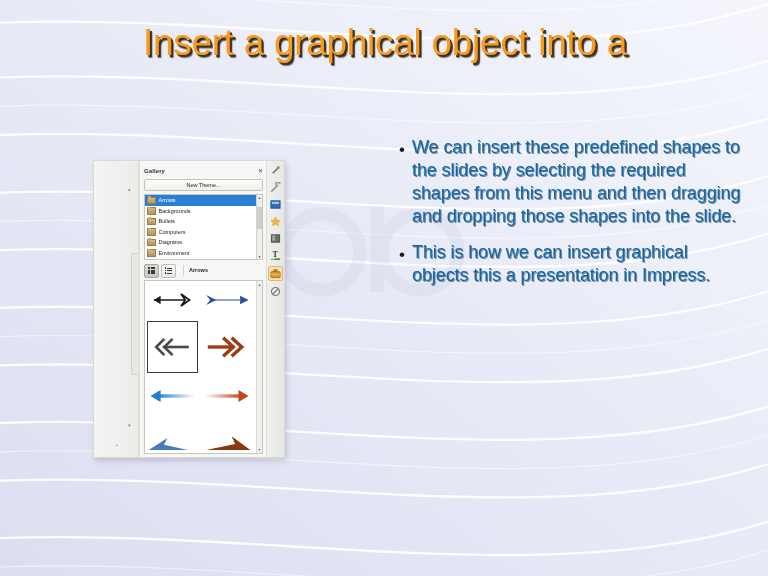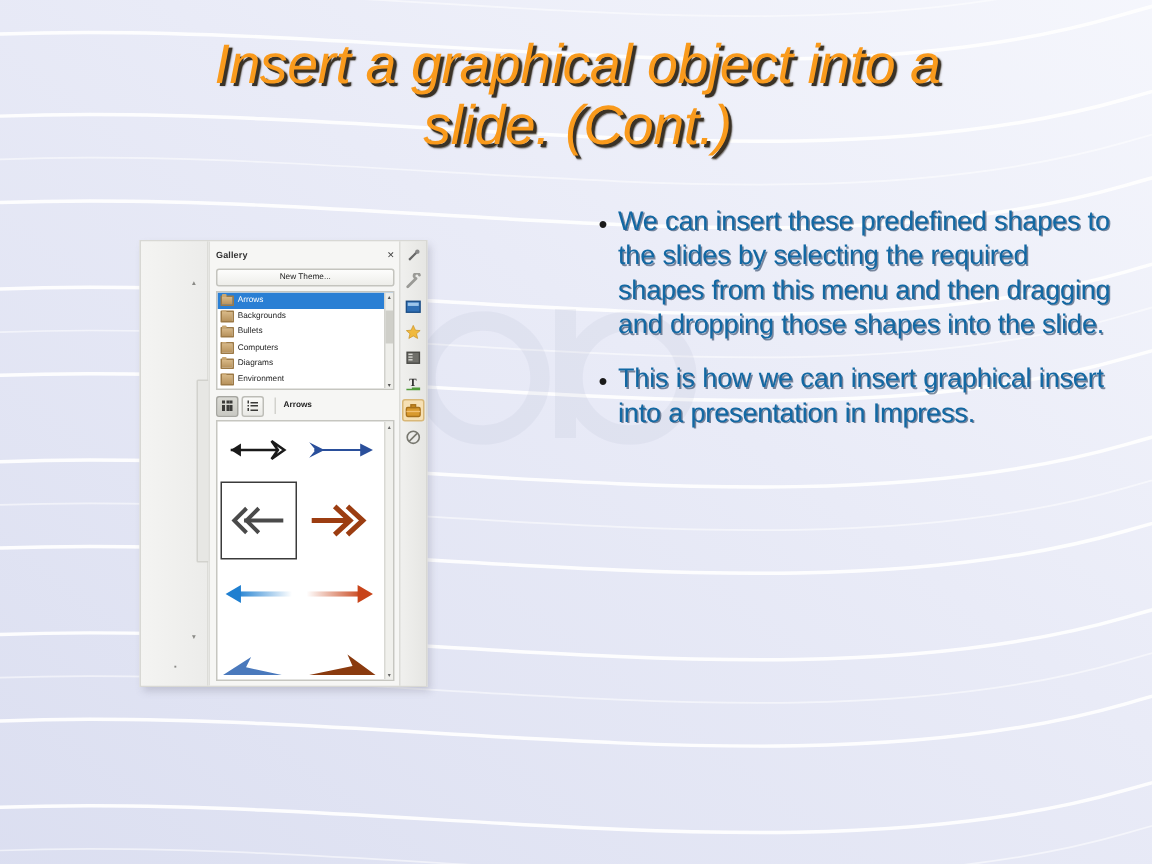--- a/index.html
+++ b/index.html
@@ -29,21 +29,21 @@
   
   #title{
     position:absolute;left:40px;top:22px;width:690px;
     text-align:center;
     font-size:37px;line-height:1.12;
     color:#f99a1c;
     text-shadow:2px 2px 0 #3a3226, 2.5px 2.5px 1px rgba(40,32,20,.65);
     letter-spacing:-.3px;
     z-index:5;
   }
-  #title .ln{display:block;white-space:pre;font-style:italic;}
+  #title .ln{display:block;white-space:pre;}
 
   
   #body-col{
     position:absolute;left:392px;top:136px;width:352px;
     z-index:5;
   }
   .bullet-row{display:flex;align-items:flex-start;margin-bottom:14px;}
   .bullet-dot{
     flex:0 0 auto;width:20px;text-align:center;
     font-size:17px;line-height:28px;color:#1a1a1a;
@@ -216,31 +216,30 @@
       <g fill="none" stroke="#9aa0bd" stroke-width="13">
         <circle cx="52" cy="72" r="38"></circle>
         <circle cx="150" cy="72" r="38"></circle>
       </g>
       <rect x="100" y="26" width="14" height="86" fill="#9aa0bd"></rect>
     </svg>
   </div>
 
   <div id="title">
     <span class="ln">Insert a graphical object into a</span>
-    <span class="ln">slide. (Cont.)</span>
   </div>
 
   <div id="body-col">
     <div class="bullet-row">
       <span class="bullet-dot">•</span>
       <span class="bullet-text">We can insert these predefined shapes to the slides by selecting the required shapes from this menu and then dragging and dropping those shapes into the slide.</span>
     </div>
     <div class="bullet-row">
       <span class="bullet-dot">•</span>
-      <span class="bullet-text">This is how we can insert graphical insert into a presentation in Impress.</span>
+      <span class="bullet-text">This is how we can insert graphical objects this a presentation in Impress.</span>
     </div>
   </div>
 
   <div id="shot">
 
     <div class="shot-left">
       <span class="tick" style="left:34px;top:26px;">▴</span>
       <div class="vscroll"></div>
       <span class="tick" style="left:34px;top:262px;">▾</span>
       <span class="tick" style="left:22px;top:282px;">▪</span>

